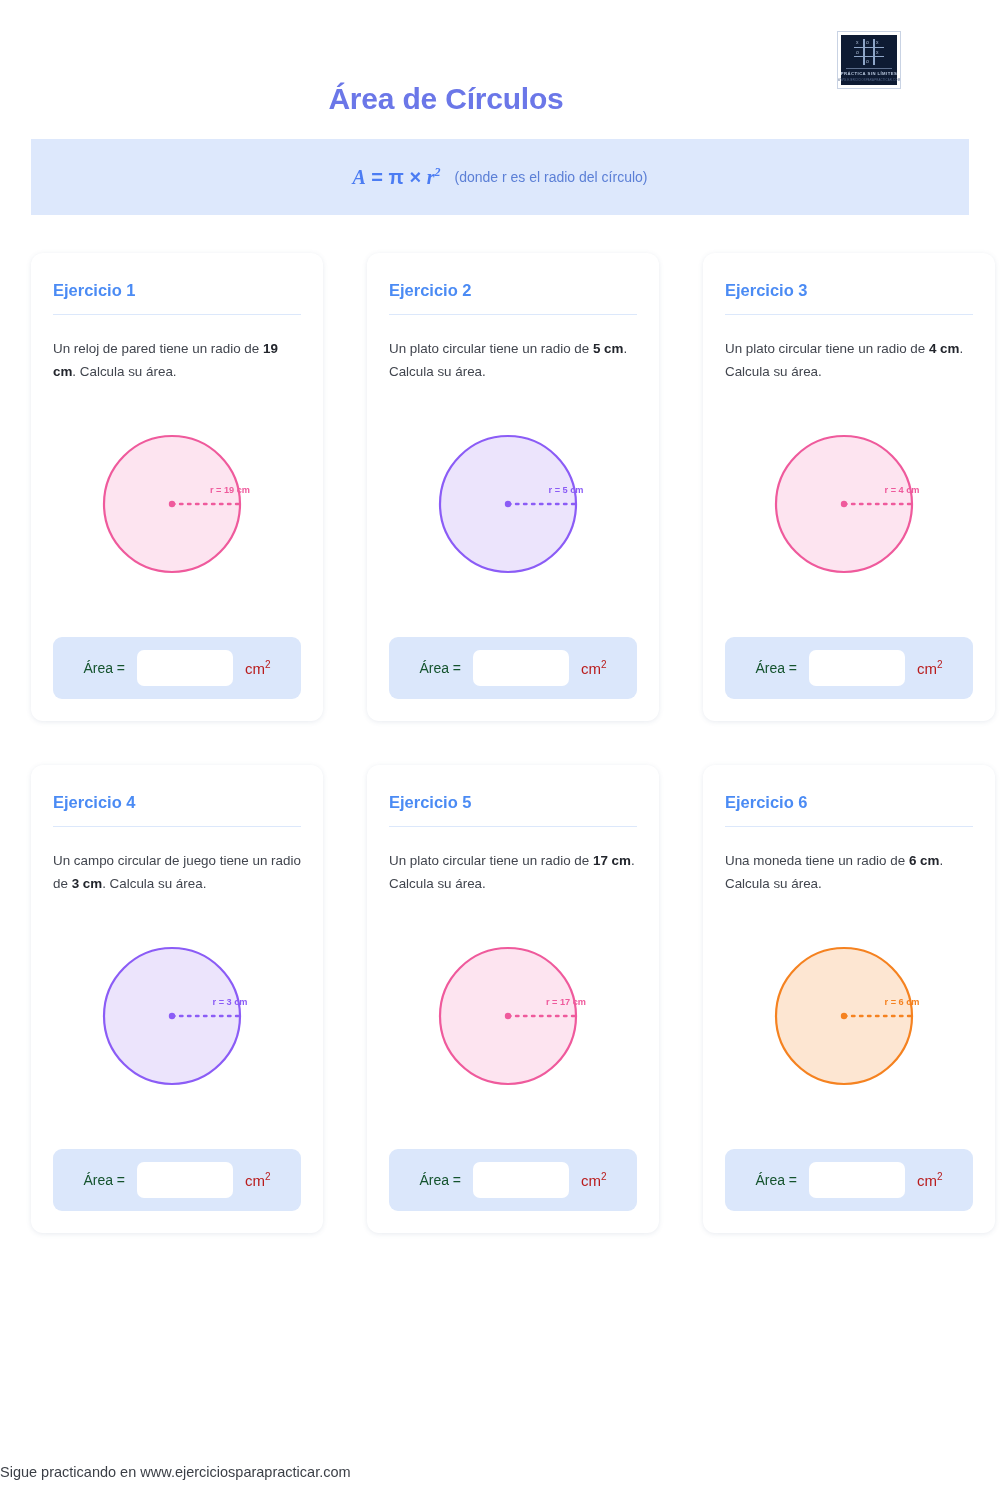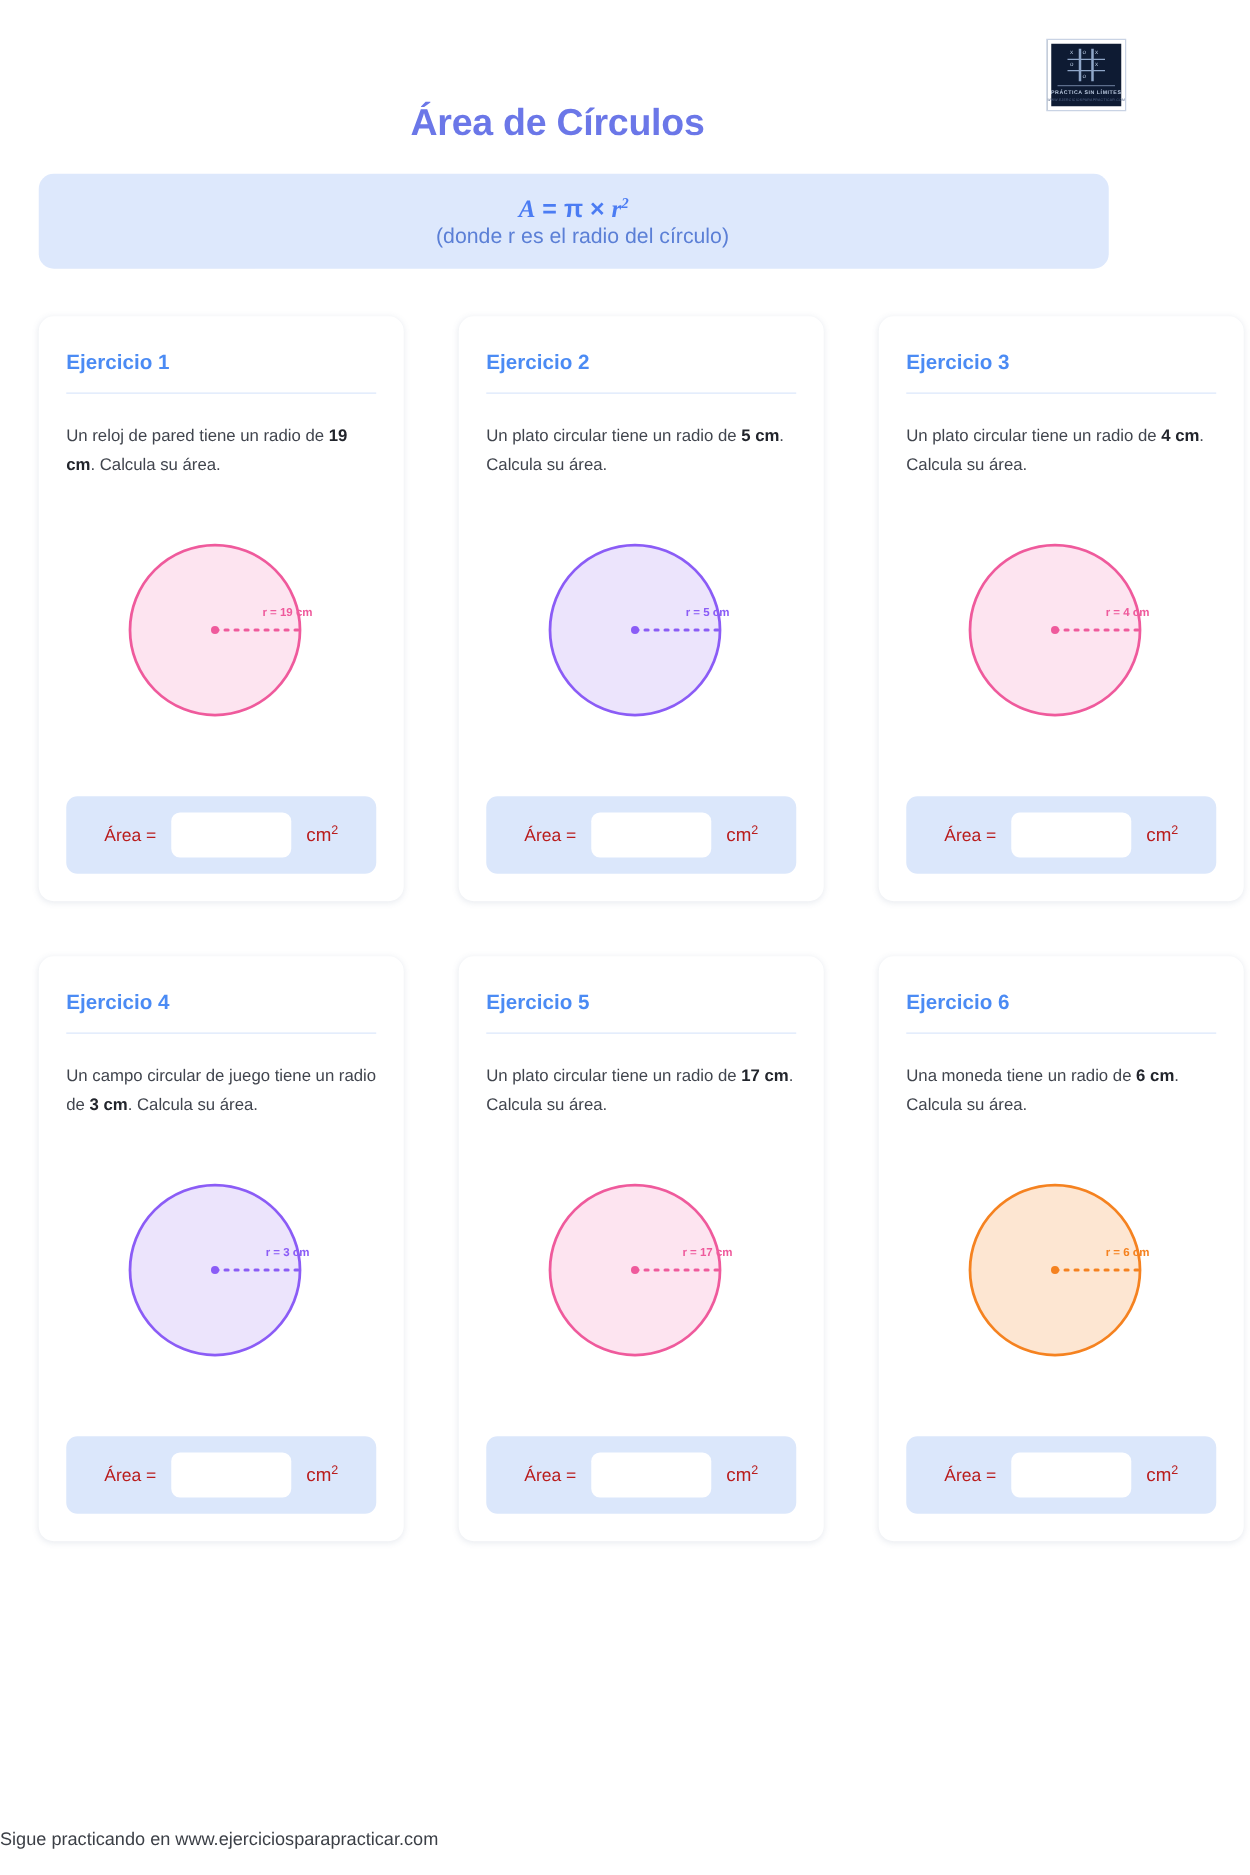--- a/index.html
+++ b/index.html
@@ -83,43 +83,42 @@
     font-weight: bold;
     color: #6b77e8;
     letter-spacing: -0.2px;
   }
 
   
   .formula-banner {
     position: absolute;
     top: 139px;
     left: 31px;
-    width: 856px;
+    width: 938px;
     height: 76px;
     background: #dde8fc;
-    border-radius: 12px;
+    border-radius: 0;
     display: flex;
     align-items: center;
     justify-content: center;
-    flex-direction: column;
   }
   .formula-main {
     font-size: 20px;
     color: #4b7cf3;
     font-weight: bold;
     white-space: nowrap;
   }
   .formula-main .var {
     font-style: italic;
     font-family: "Liberation Serif", serif;
     font-weight: bold;
   }
   .formula-main sup { font-size: 12px; }
   .formula-note {
-    font-size: 17px;
+    font-size: 14px;
     color: #5b7fd6;
     margin-left: 14px;
   }
 
   
   .grid {
     position: absolute;
     top: 253px;
     left: 31px;
     width: 938px;
@@ -175,21 +174,21 @@
   .answer-box {
     background: #dbe7fb;
     border-radius: 9px;
     height: 62px;
     display: flex;
     align-items: center;
     justify-content: center;
     gap: 12px;
     margin-top: 8px;
   }
-  .answer-label { font-size: 14px; color: #b91c1c; }
+  .answer-label { font-size: 14px; color: #14532d; }
   .answer-input {
     width: 96px;
     height: 36px;
     background: #ffffff;
     border: none;
     border-radius: 7px;
   }
   .answer-unit { font-size: 15px; color: #b91c1c; text-align: right; }
   .answer-unit sup { font-size: 10px; }
 

